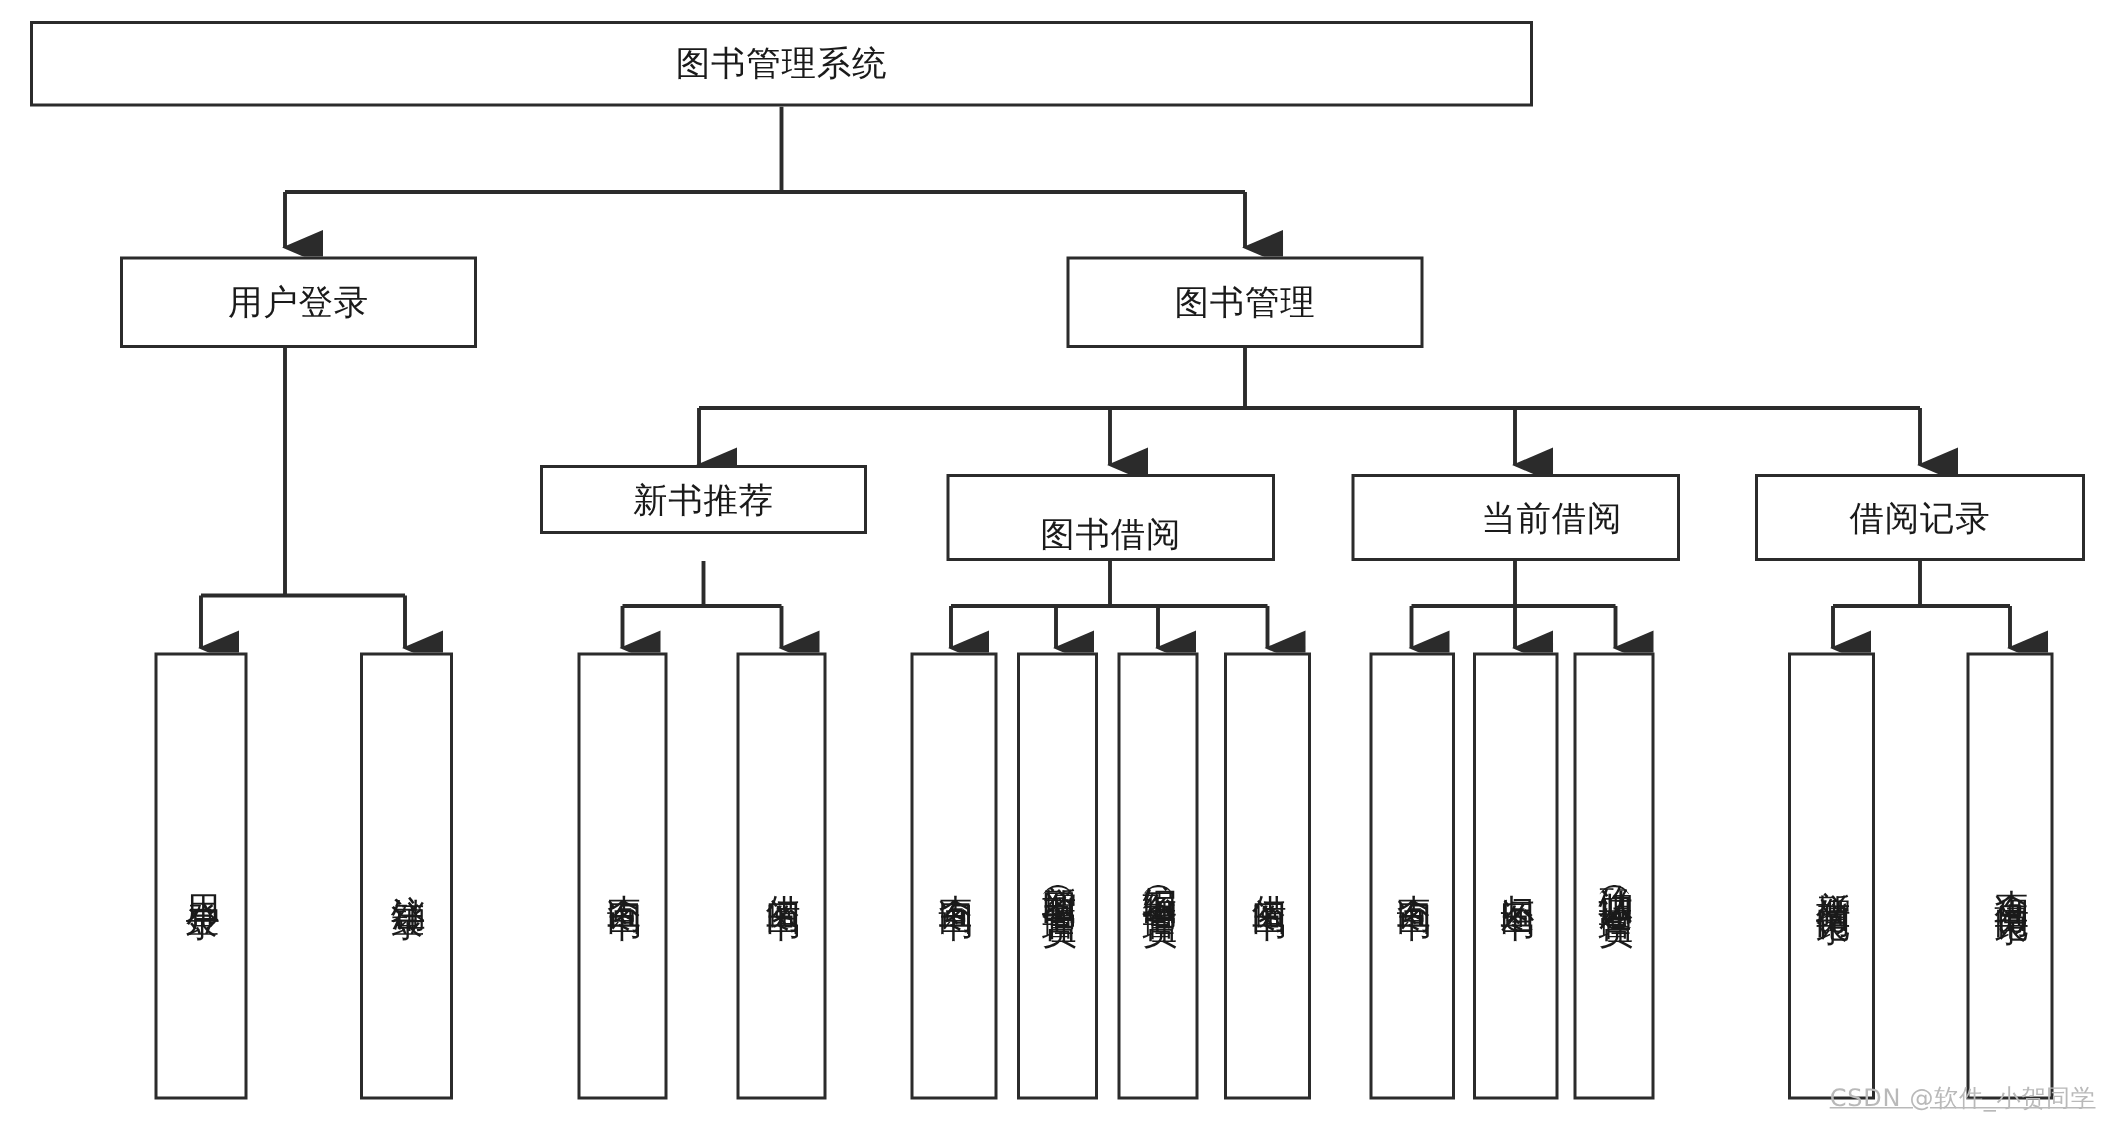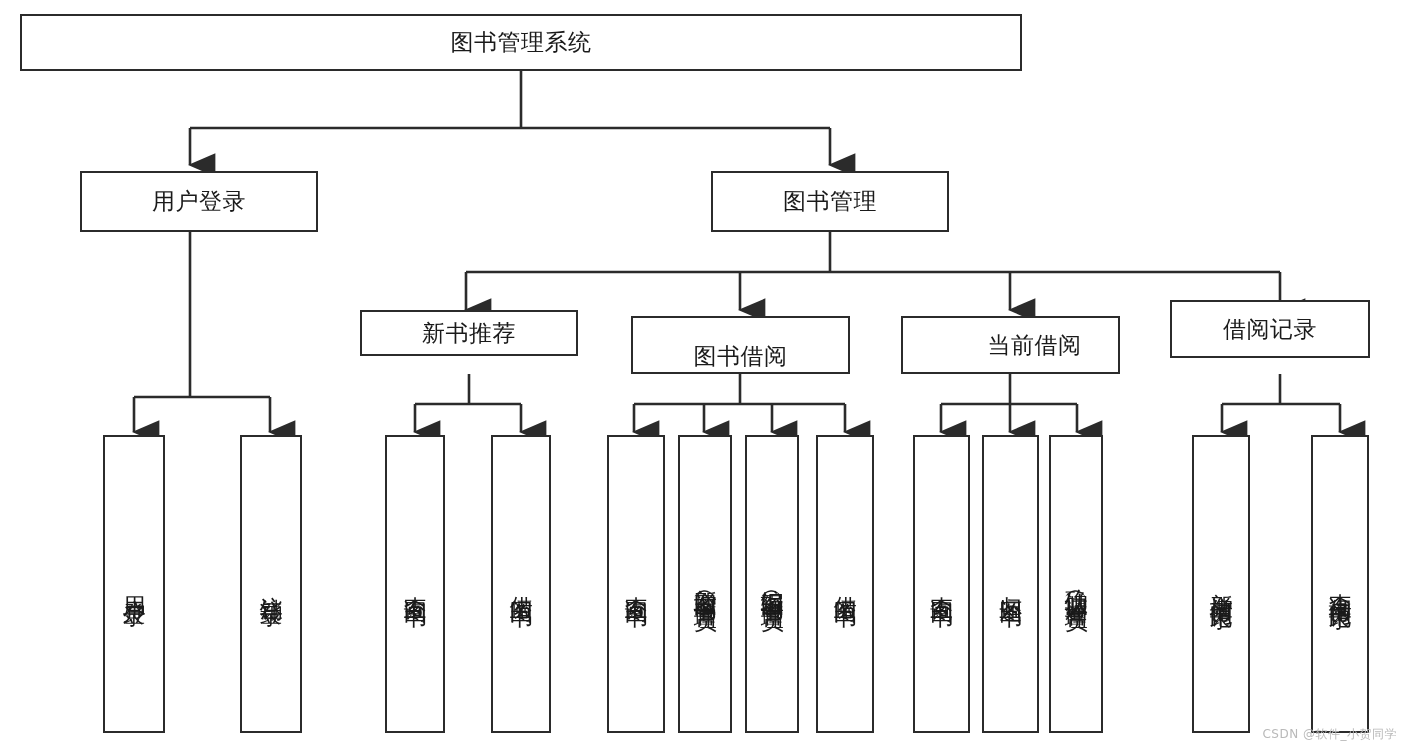--- a/index.html
+++ b/index.html
@@ -48,25 +48,26 @@
     font-size: 23px;
     line-height: 1.28;
     letter-spacing: 3px;
     white-space: nowrap;
     color: #1a1a1a;
   }
   #watermark {
     position: absolute;
     right: 8px;
     bottom: 4px;
-    font-size: 12px;
+    font-size: 16px;
     color: #b9b9b9;
     letter-spacing: 0.5px;
     white-space: nowrap;
     pointer-events: none;
+    text-decoration: underline;
   }
 </style>
 </head>
 <body>
 
 <div id="canvas">
 
   <svg id="diagram-svg" viewBox="0 0 1405 747" xmlns="http://www.w3.org/2000/svg">
     <defs>
       <marker id="arrow" viewBox="0 0 12 12" refX="6" refY="10" markerWidth="9" markerHeight="11" orient="auto-start-reverse">
@@ -141,21 +142,21 @@
   </div>
 
   <div class="node node-h" style="left:631px; top:316px; width:219px; height:58px;align-items:flex-end;">
     <span>图书借阅</span>
   </div>
 
   <div class="node node-h" style="left:901px; top:316px; width:219px; height:58px;padding-left:48px;">
     <span>当前借阅</span>
   </div>
 
-  <div class="node node-h" style="left:1170px; top:300px; width:200px; height:58px;">
+  <div class="node node-h" style="left:1170px; top:316px; width:220px; height:58px;">
     <span>借阅记录</span>
   </div>
 
   <div class="node node-leaf" style="left:103px; top:435px; width:62px; height:298px;">
     <span class="vtext">用户登录</span>
   </div>
 
   <div class="node node-leaf" style="left:240px; top:435px; width:62px; height:298px;">
     <span class="vtext">注销登录</span>
   </div>

